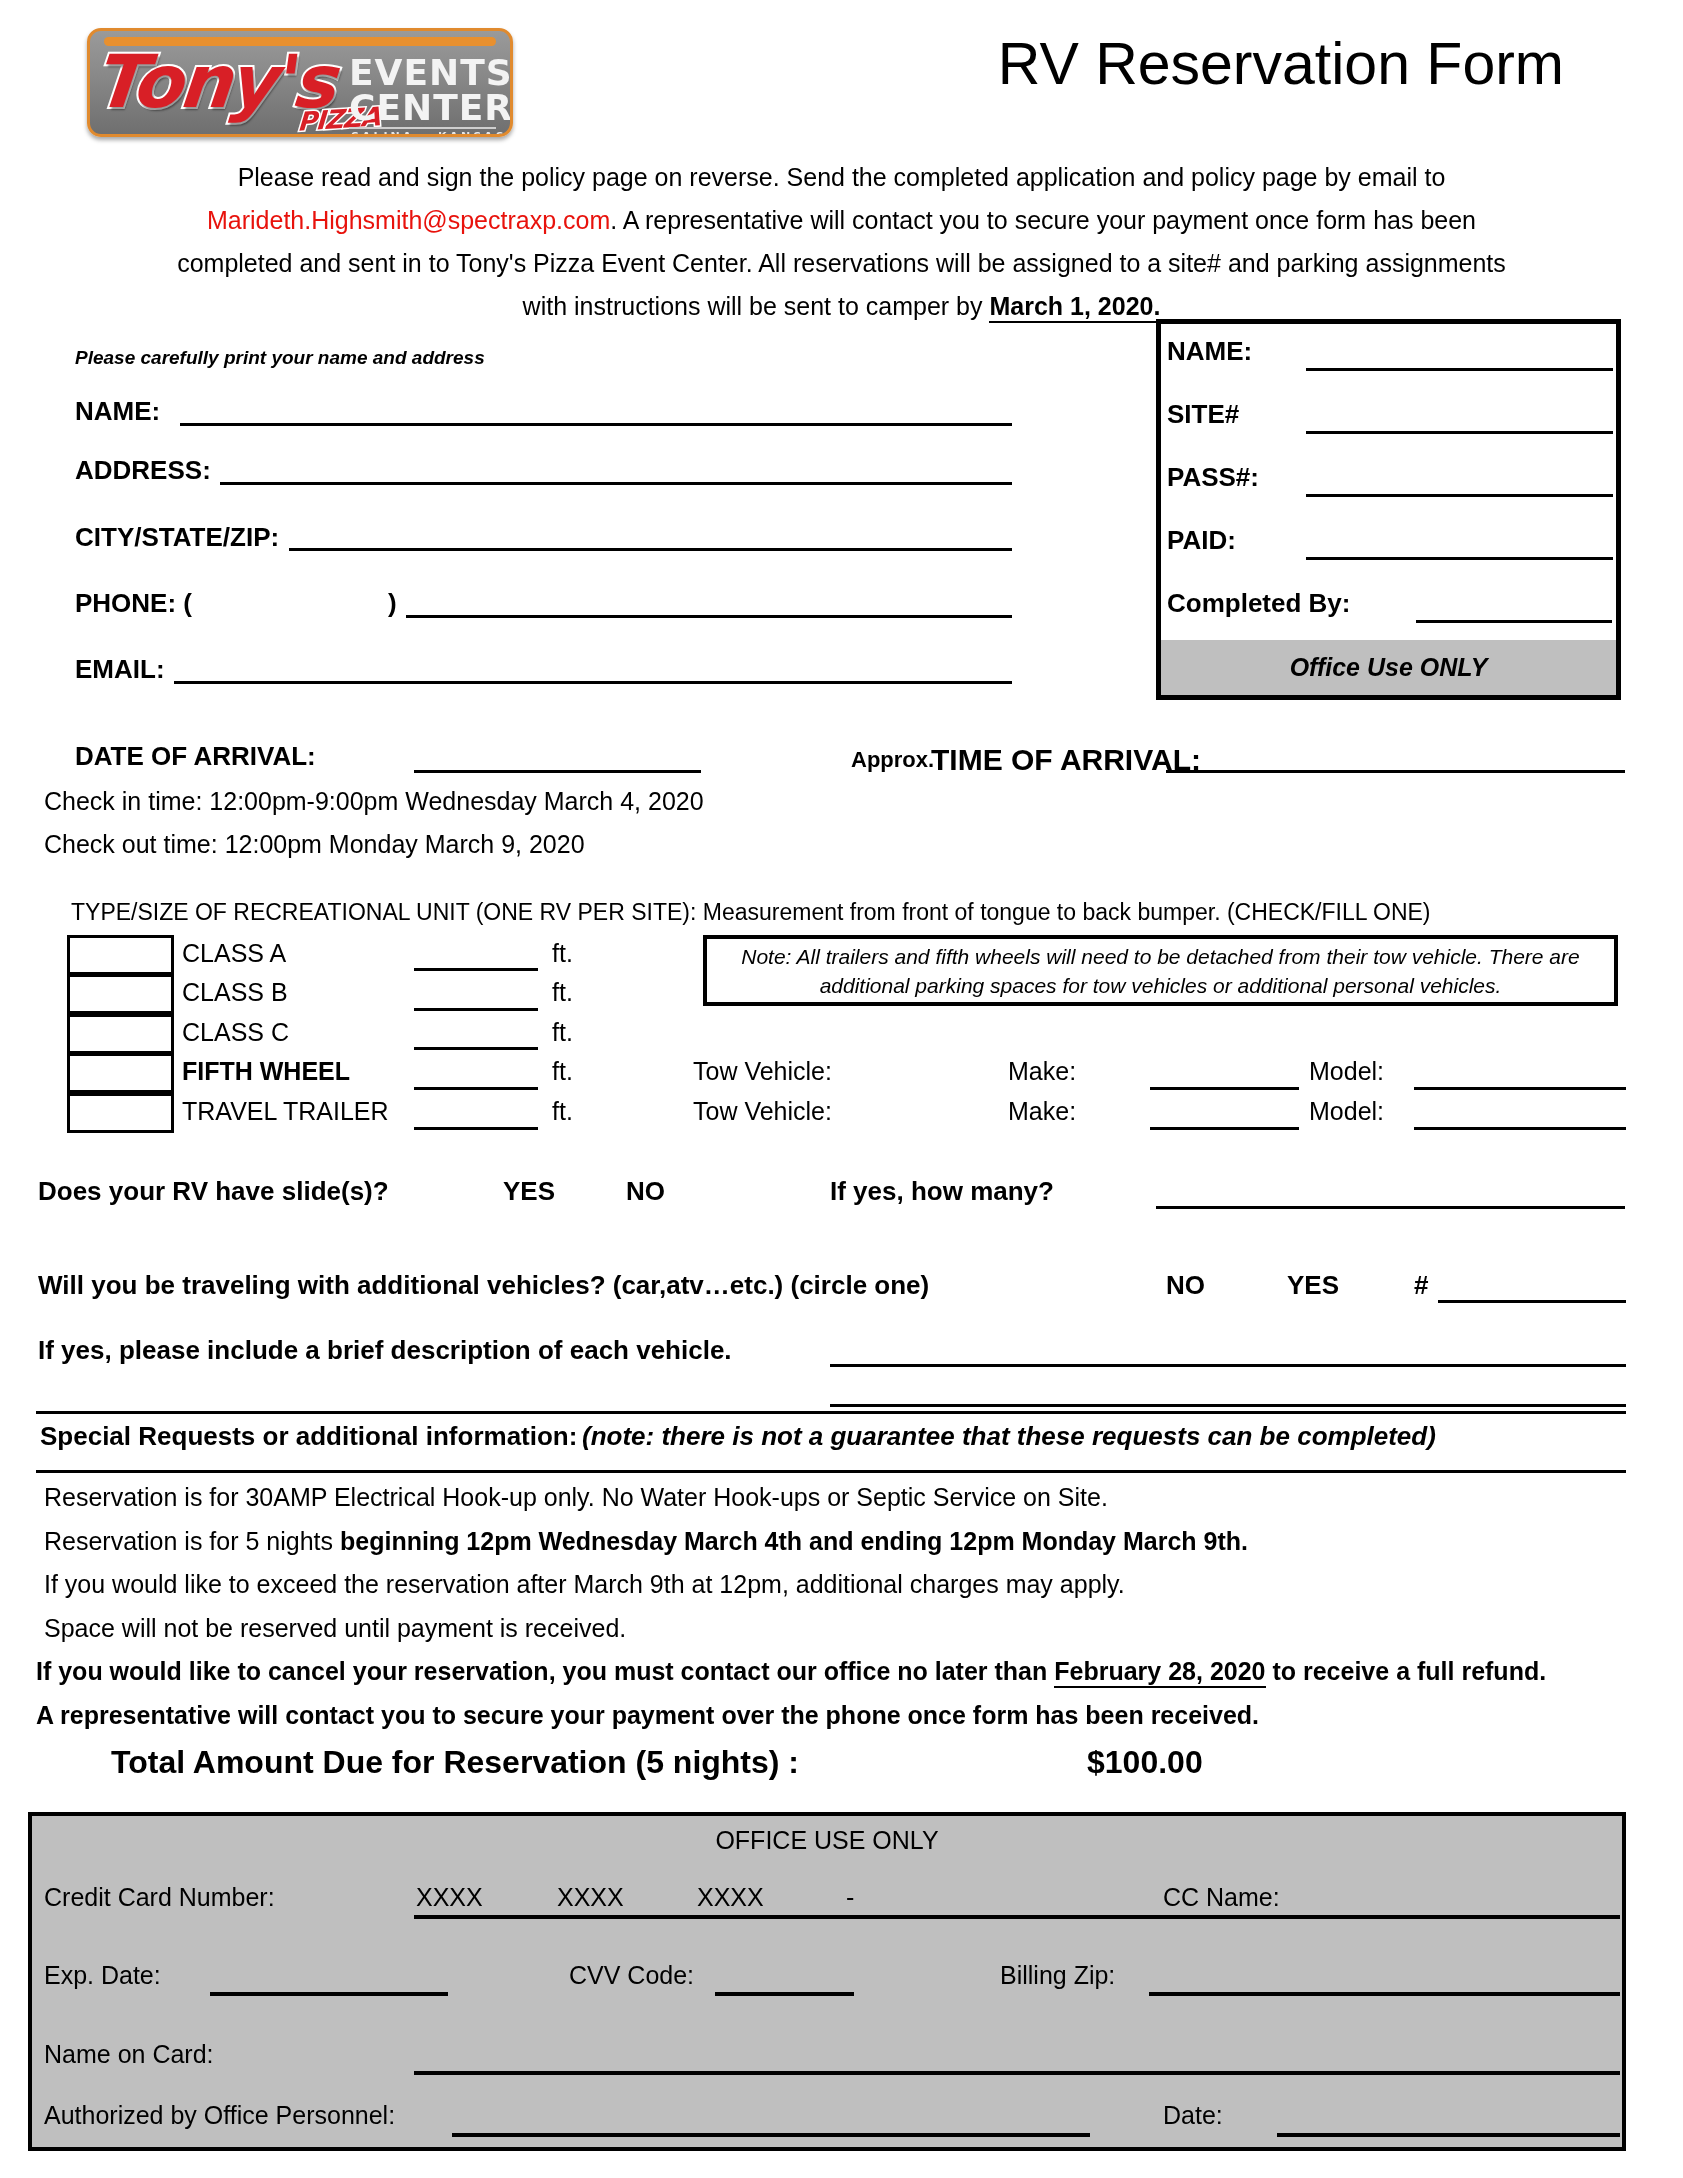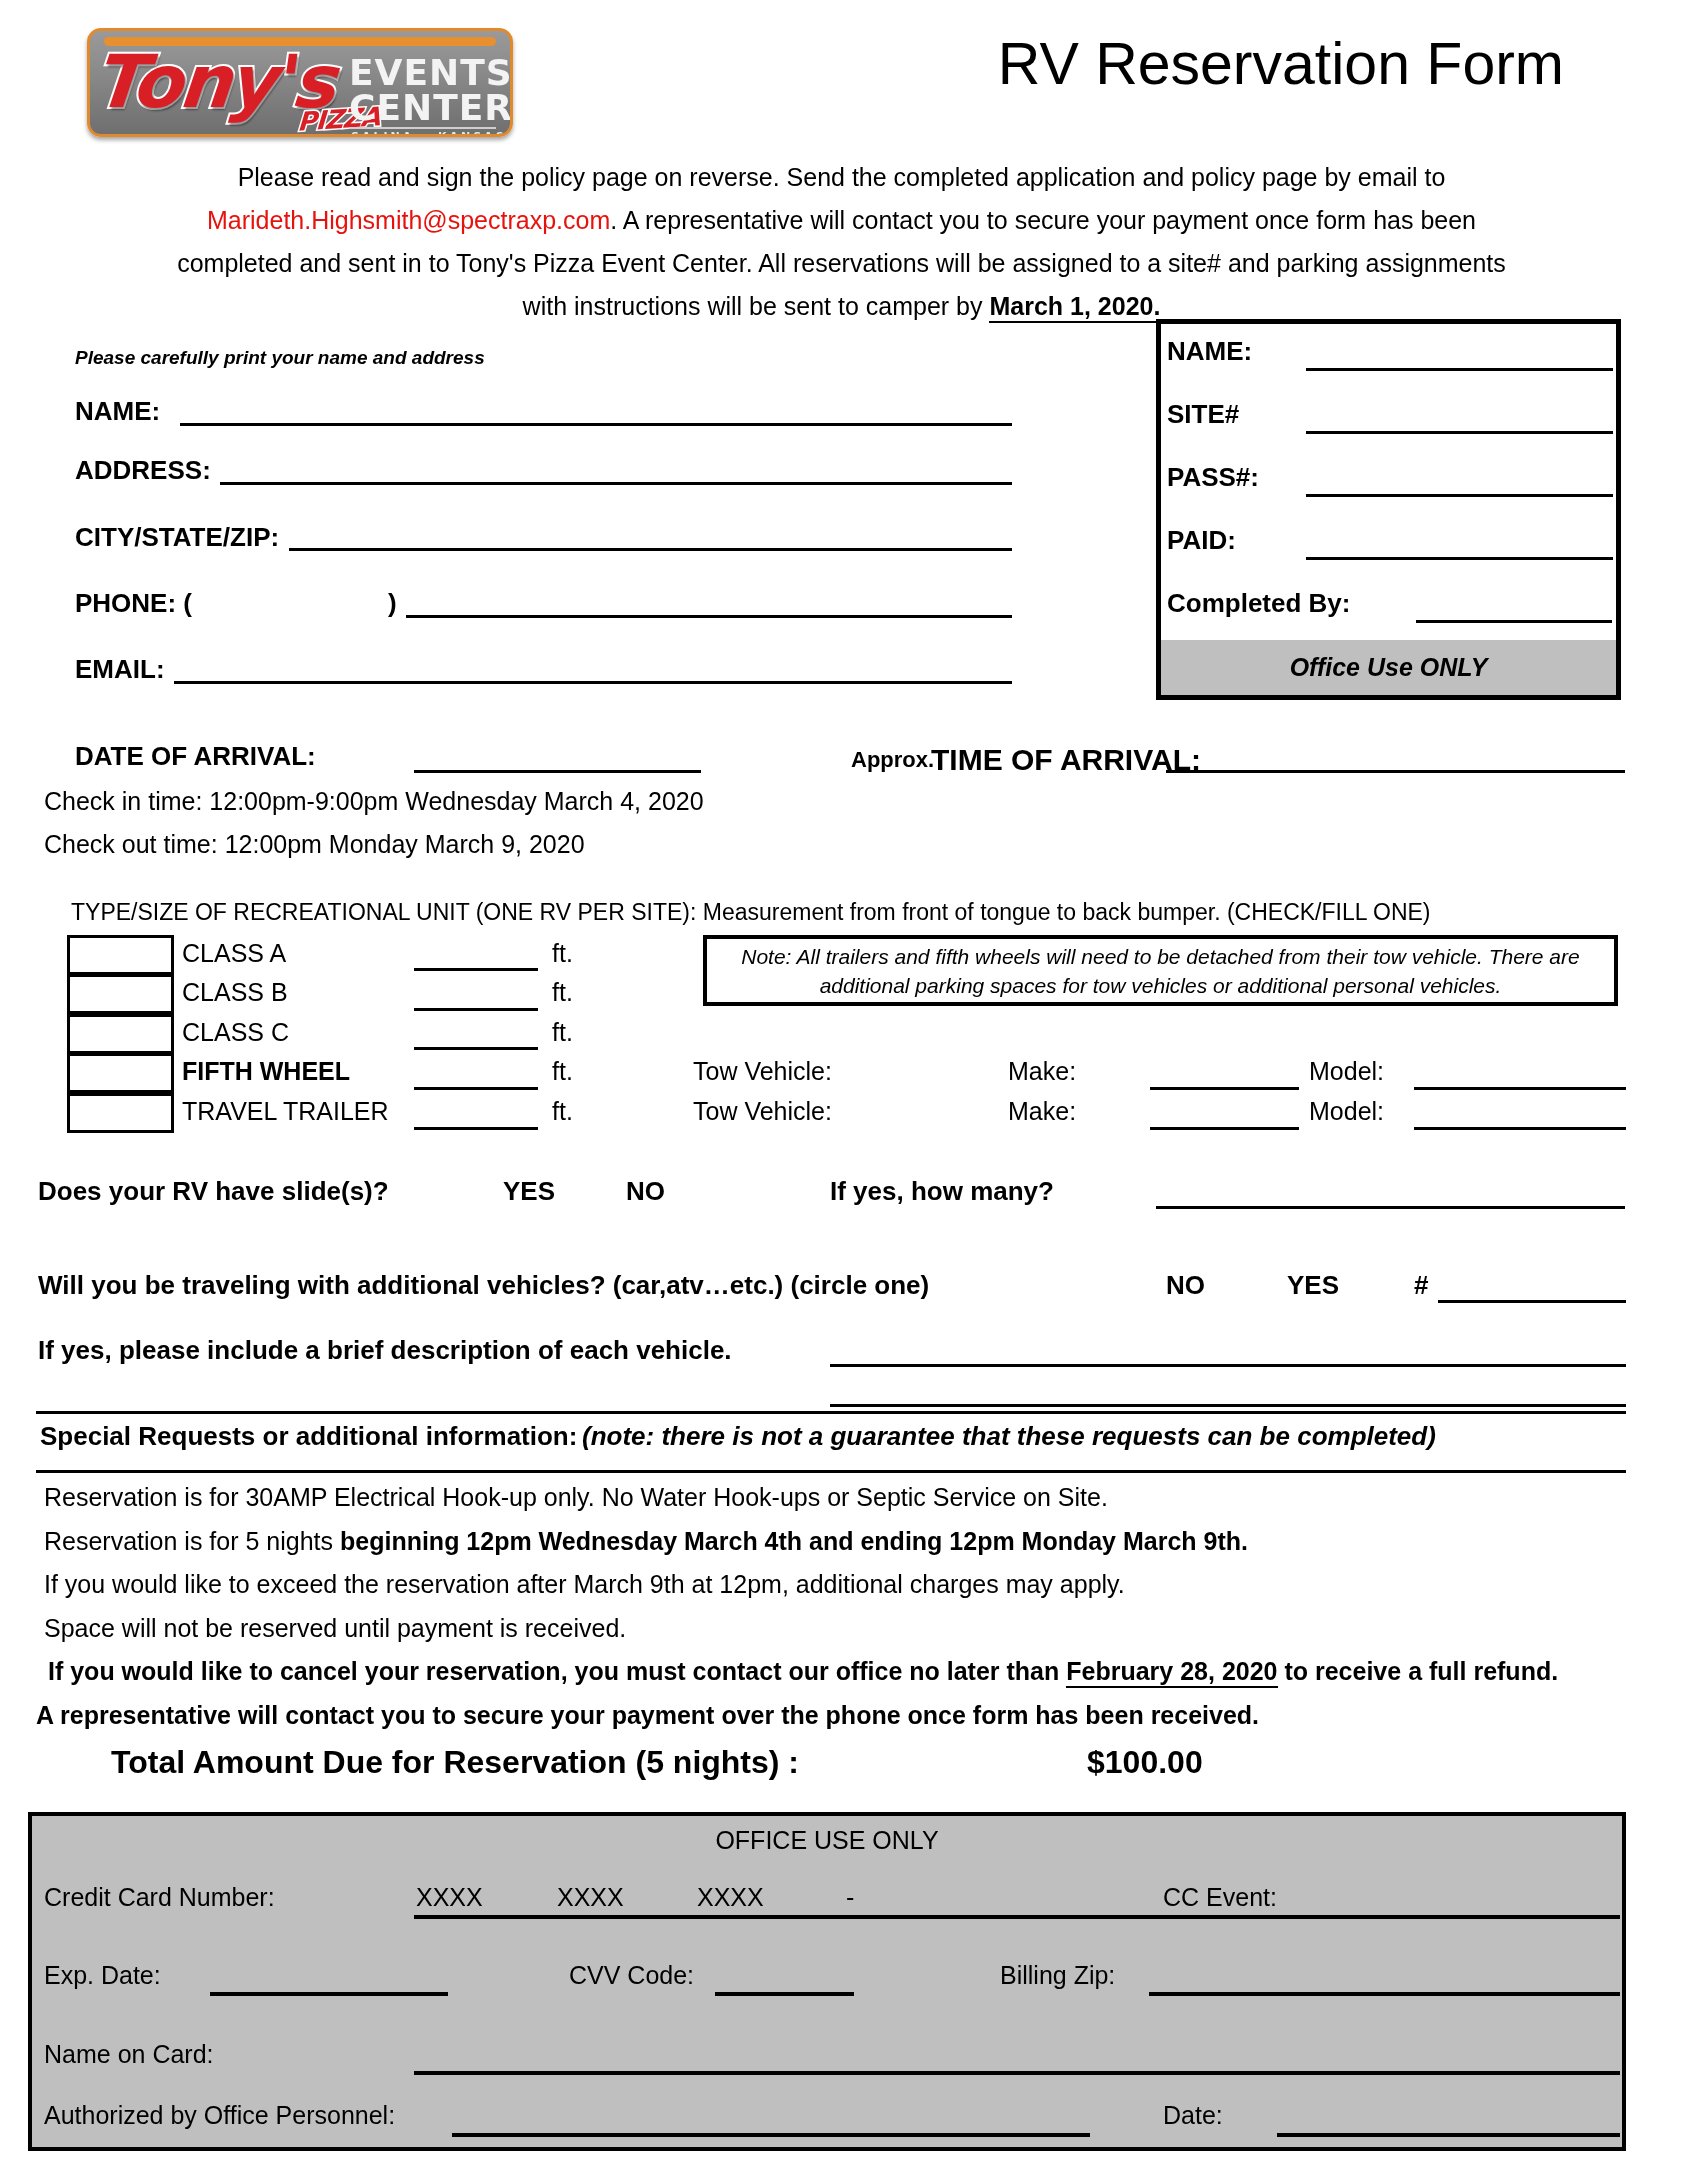--- a/index.html
+++ b/index.html
@@ -312,39 +312,39 @@
 
   <div class="plain" style="left:44px; top:1483px;">Reservation is for 30AMP  Electrical Hook-up only. No Water Hook-ups or Septic Service on Site.</div>
 
   <div class="plain" style="left:44px; top:1527px;">
     <span>Reservation is for 5 nights </span><b>beginning 12pm Wednesday March 4th and ending 12pm Monday March 9th.</b>
   </div>
 
   <div class="plain" style="left:44px; top:1570px;">If you would like to exceed the reservation after March 9th at 12pm, additional charges may apply.</div>
   <div class="plain" style="left:44px; top:1614px;">Space will not be reserved until payment is received.</div>
 
-  <div class="plain bold" style="left:36px; top:1657px;margin-left:12px;">
+  <div class="plain bold" style="left:36px; top:1657px;">
     <span>If you would like to cancel your reservation, you must contact our office no later than </span><span class="u-line">February 28, 2020</span><span> to receive a full refund.</span>
   </div>
 
   <div class="plain bold" style="left:36px; top:1701px;">A representative will contact you to secure your payment over the phone once form has been received.</div>
 
   <div class="plain bold" style="left:111px; top:1744px; font-size:32px;">Total Amount Due for Reservation (5 nights) :</div>
   <div class="plain bold" style="left:1087px; top:1744px; font-size:32px;">$100.00</div>
 
   <div class="cc-box">
     <div class="cc-title">OFFICE USE ONLY</div>
 
     <div class="cc-label" style="left:12px; top:67px;">Credit Card Number:</div>
     <div class="cc-label" style="left:384px; top:67px;">XXXX</div>
     <div class="cc-label" style="left:525px; top:67px;">XXXX</div>
     <div class="cc-label" style="left:665px; top:67px;">XXXX</div>
     <div class="cc-label" style="left:814px; top:67px;">-</div>
     <div class="cc-ul" style="left:382px; top:99px; width:1206px;"></div>
-    <div class="cc-label" style="left:1131px; top:67px;">CC Event:</div>
+    <div class="cc-label" style="left:1131px; top:67px;">CC Name:</div>
     <div class="cc-ul" style="left:1265px; top:99px; width:319px;"></div>
 
     <div class="cc-label" style="left:12px; top:145px;">Exp. Date:</div>
     <div class="cc-ul" style="left:178px; top:176px; width:238px;"></div>
     <div class="cc-label" style="left:537px; top:145px;">CVV Code:</div>
     <div class="cc-ul" style="left:683px; top:176px; width:139px;"></div>
     <div class="cc-label" style="left:968px; top:145px;">Billing Zip:</div>
     <div class="cc-ul" style="left:1117px; top:176px; width:471px;"></div>
 
     <div class="cc-label" style="left:12px; top:224px;">Name on Card:</div>

